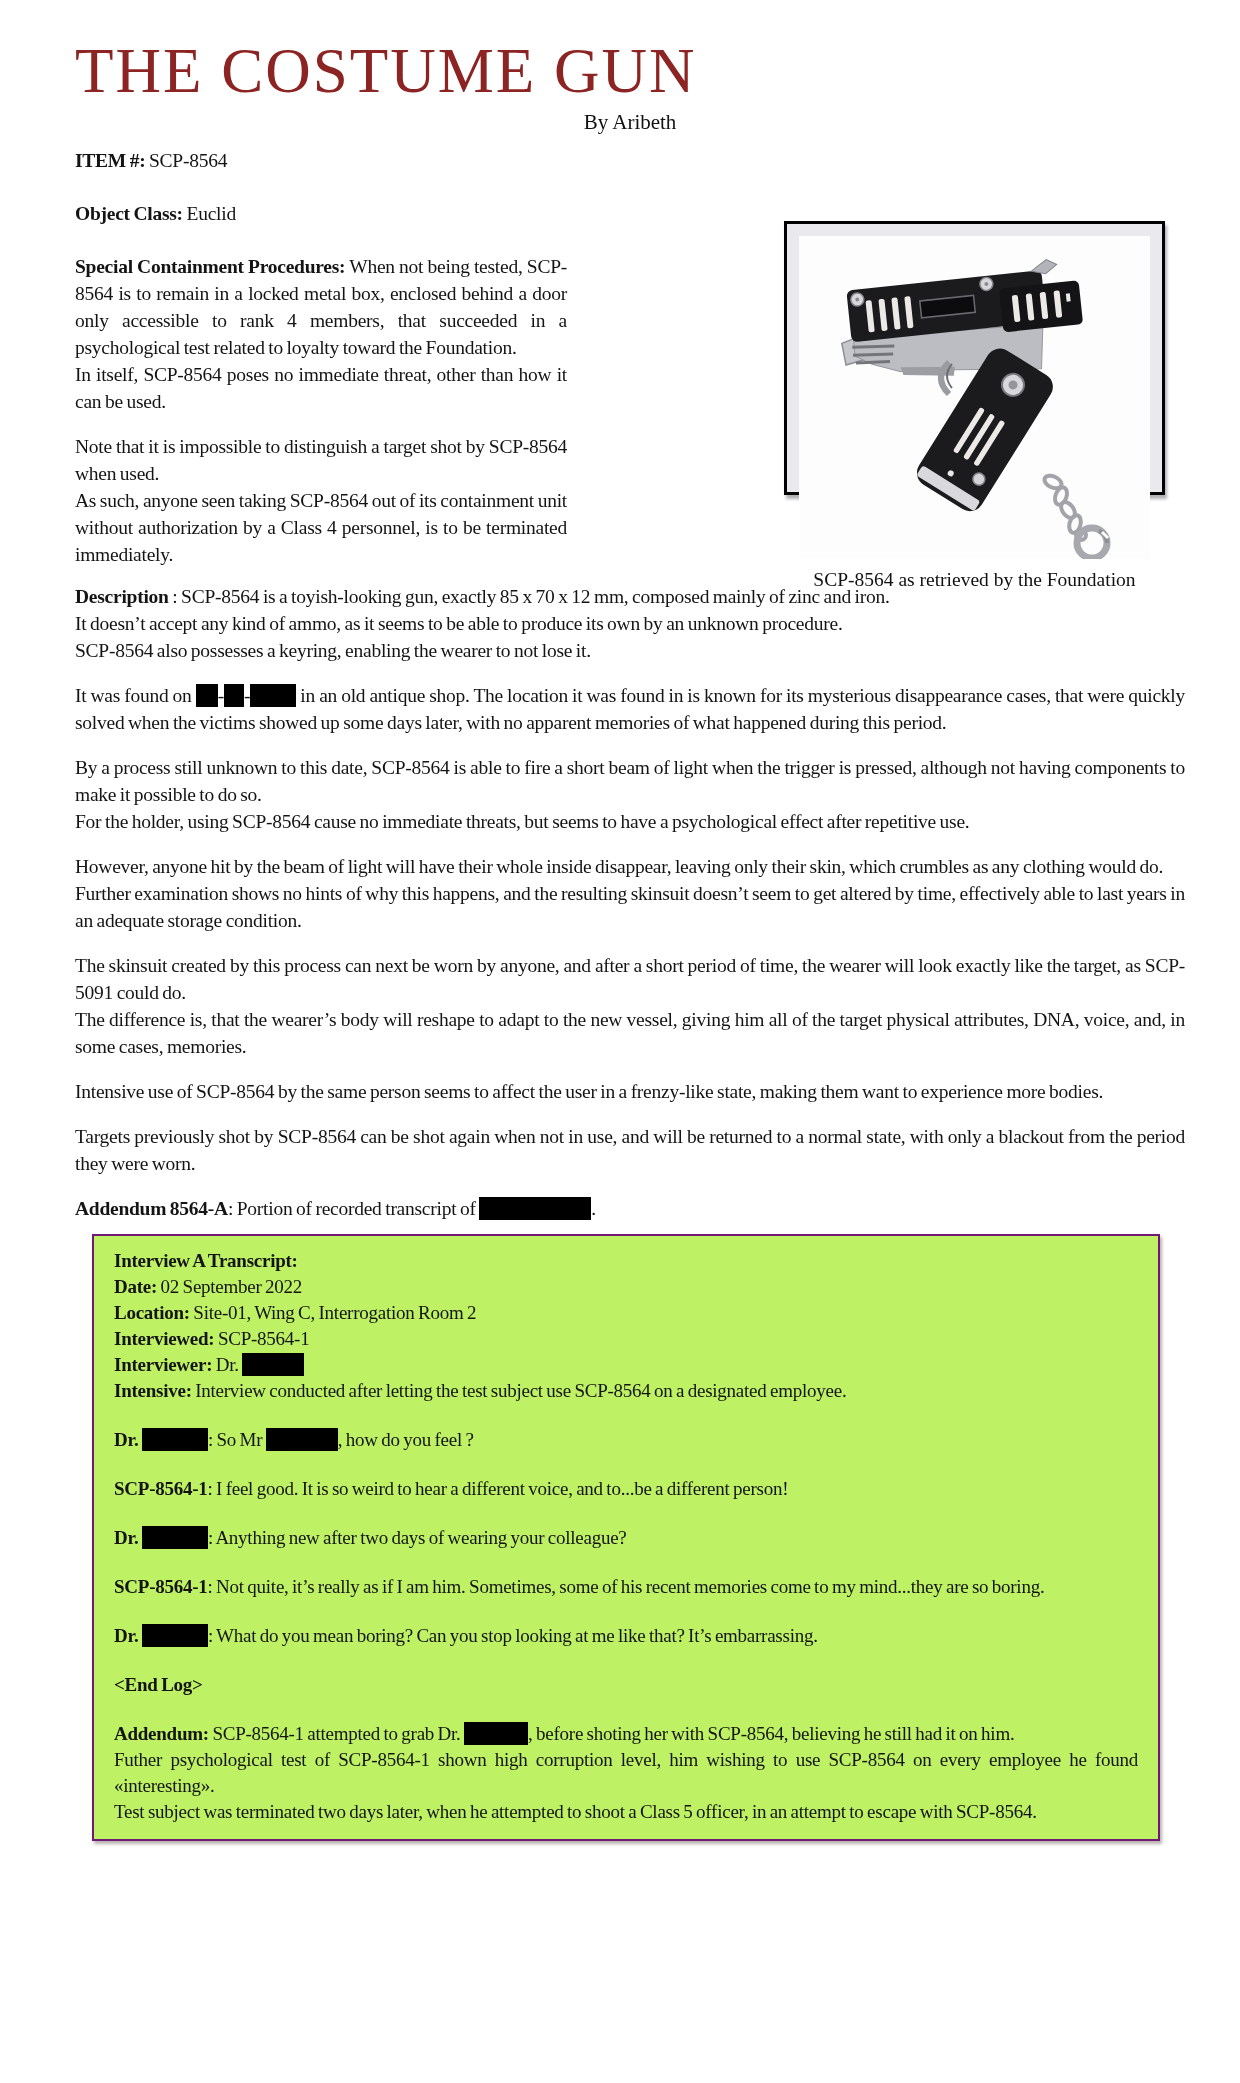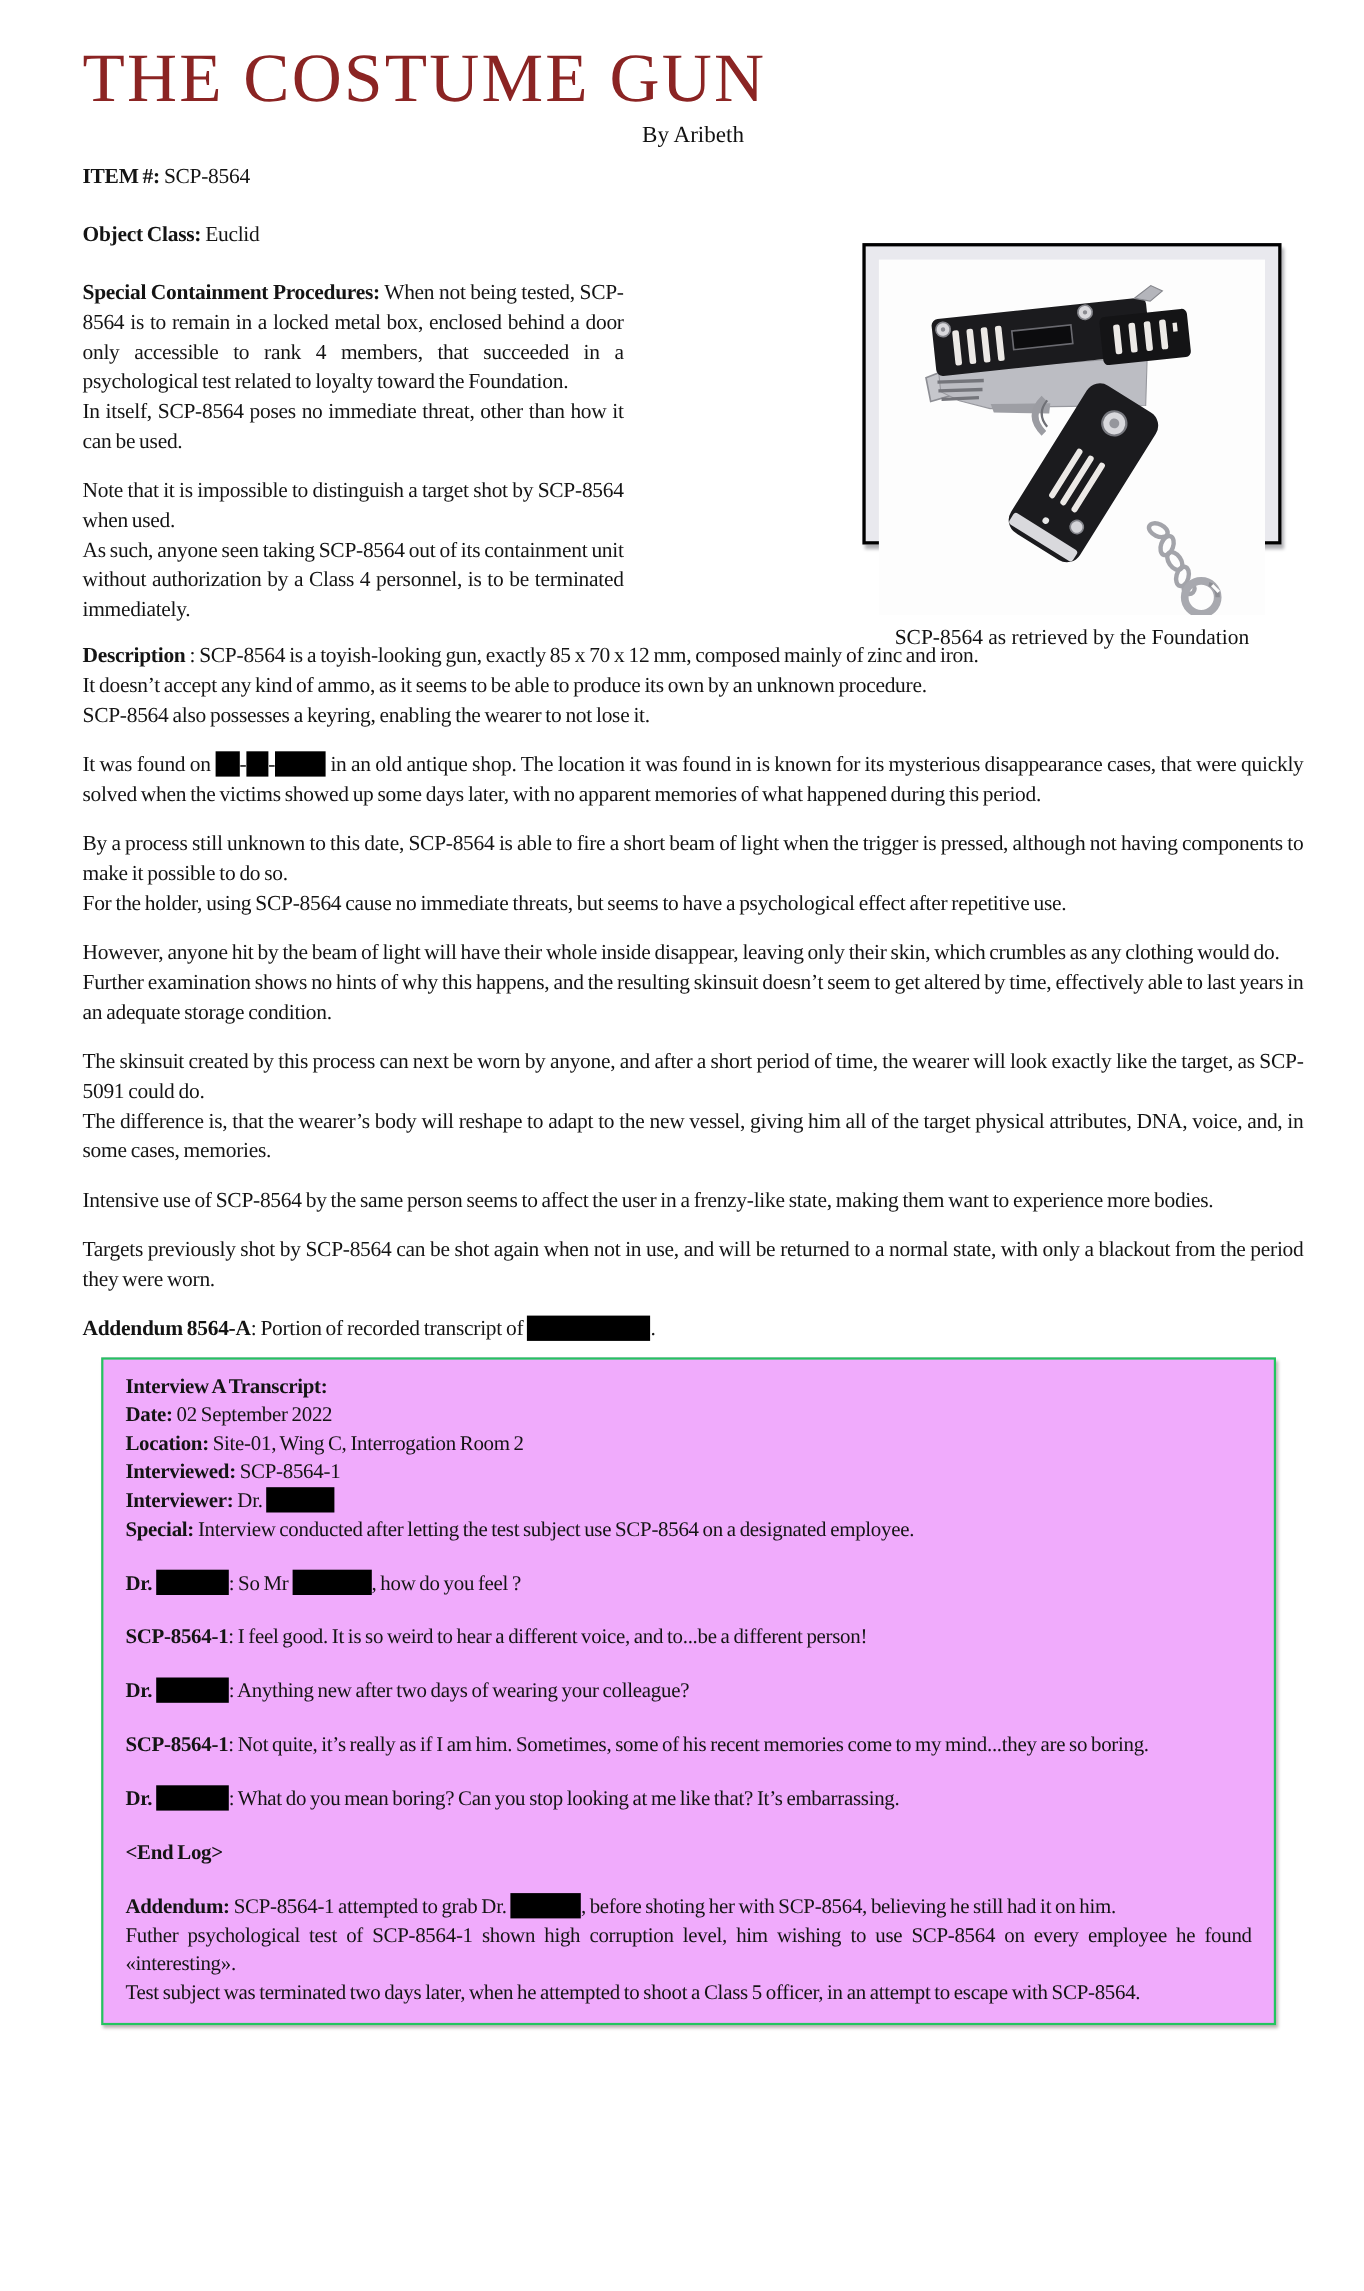--- a/index.html
+++ b/index.html
@@ -80,22 +80,22 @@
   .rw-wide{width:112px}
   .rw-int{width:62px}
   .rw-name{width:66px}
   .rw-name2{width:72px}
   .rw-add{width:64px}
   
   .interview-box{
     margin:12px 0 0 17px;
     width:1068px;
     box-sizing:border-box;
-    border:2px solid #22c55e;
-    background:#f0abfc;
+    border:2px solid #701a75;
+    background:#bef264;
     box-shadow:2px 3px 3px #b9b2b0;
     padding:12px 20px 14px 20px;
   }
   .interview-box p{
     font-size:19px;
     line-height:26px;
     text-align:justify;
     letter-spacing:-0.25px;
     word-spacing:-1px;
   }
@@ -194,21 +194,21 @@
   <p class="body-text para">Targets previously shot by SCP-8564 can be shot again when not in use, and will be returned to a normal state, with only a blackout from the period they were worn.</p>
 
   <p class="body-text para"><span class="b">Addendum 8564-A</span><span>: Portion of recorded transcript of</span> <span class="redact rw-wide"></span><span>.</span></p>
 
   <div class="interview-box">
     <p><span class="b">Interview A Transcript:</span></p>
     <p><span class="b">Date:</span> <span>02 September 2022</span></p>
     <p><span class="b">Location:</span> <span>Site-01, Wing C, Interrogation Room 2</span></p>
     <p><span class="b">Interviewed:</span> <span>SCP-8564-1</span></p>
     <p><span class="b">Interviewer:</span> <span>Dr.</span> <span class="redact rw-int"></span></p>
-    <p><span class="b">Special:</span> <span>Interview conducted after letting the test subject use SCP-8564 on a designated employee.</span></p>
+    <p><span class="b">Intensive:</span> <span>Interview conducted after letting the test subject use SCP-8564 on a designated employee.</span></p>
 
 
     <p class="blk"><span class="b">Dr.</span> <span class="redact rw-name"></span><span>: So Mr </span><span class="redact rw-name2"></span><span>, how do you feel ?</span></p>
 
     <p class="blk"><span class="b">SCP-8564-1</span><span>: I feel good. It is so weird to hear a different voice, and to...be a different person!</span></p>
 
     <p class="blk"><span class="b">Dr.</span> <span class="redact rw-name"></span><span>: Anything new after two days of wearing your colleague?</span></p>
 
     <p class="blk"><span class="b">SCP-8564-1</span><span>: Not quite, it’s really as if I am him. Sometimes, some of his recent memories come to my mind...they are so boring.</span></p>
 

